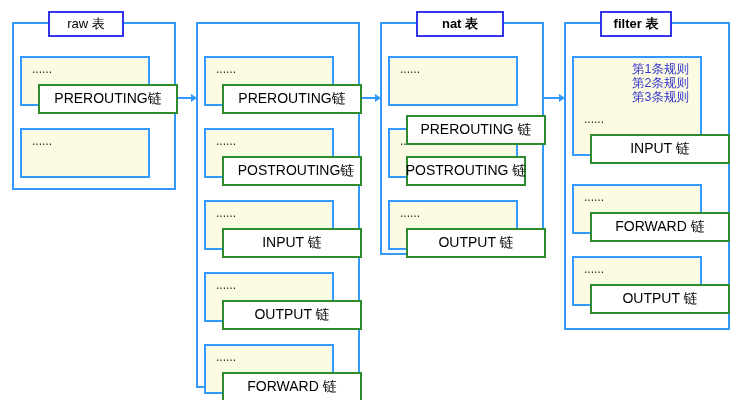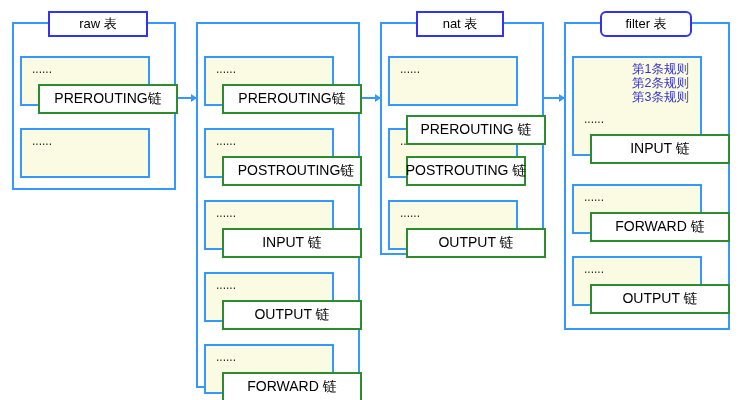--- a/index.html
+++ b/index.html
@@ -25,21 +25,21 @@
     background:#ffffff;
     box-sizing:border-box;
     height:26px;
     line-height:22px;
     text-align:center;
     font-size:13px;
     color:#000000;
     white-space:nowrap;
     z-index:6;
   }
-  .table-title.bold{font-weight:normal;}
+  .table-title.bold{font-weight:bold;}
 
   
   .chain{
     position:absolute;
     box-sizing:border-box;
   }
   .chain-body{
     position:absolute;
     left:0;top:0;
     border:2px solid #3399ff;
@@ -96,21 +96,21 @@
     border-top:4px solid transparent;
     border-bottom:4px solid transparent;
     border-left:6px solid #3399ff;
   }
 </style>
 </head>
 <body>
 
 <div id="diagram">
     <div class="table-box" style="left: 12px; top: 22px; width: 164px; height: 168px;">
-      <div class="table-title" style="left: 34px; width: 100px;">raw 表</div>
+      <div class="table-title" style="left: 34px; width: 76px;">raw 表</div>
       <div class="chain" style="left: 6px; top: 32px; width: 158px; height: 58px;">
         <div class="chain-body" style="width: 130px; height: 50px;">
           <div class="dots" style="top: 6px;">......</div>
         </div>
         <div class="chain-label" style="left: 18px; top: 28px; width: 140px; height: 30px;">PREROUTING链</div>
       </div>
       <div class="chain" style="left: 6px; top: 104px; width: 158px; height: 58px;">
         <div class="chain-body" style="width: 130px; height: 50px;">
           <div class="dots" style="top: 6px;">......</div>
         </div>
@@ -163,21 +163,21 @@
         <div class="chain-label" style="left: 18px; top: 28px; width: 120px; height: 30px;">POSTROUTING 链</div>
       </div>
       <div class="chain" style="left: 6px; top: 176px; width: 158px; height: 58px;">
         <div class="chain-body" style="width: 130px; height: 50px;">
           <div class="dots" style="top: 6px;">......</div>
         </div>
         <div class="chain-label" style="left: 18px; top: 28px; width: 140px; height: 30px;">OUTPUT 链</div>
       </div>
     </div>
     <div class="table-box" style="left: 564px; top: 22px; width: 166px; height: 308px;">
-      <div class="table-title bold" style="left: 34px; width: 92px; border-radius: 6px;">filter 表</div>
+      <div class="table-title bold" style="left: 34px; width: 72px;">filter 表</div>
       <div class="chain" style="left: 6px; top: 32px; width: 158px; height: 108px;">
         <div class="chain-body" style="width: 130px; height: 100px;">
           <div class="rules">
             <div>第1条规则</div>
             <div>第2条规则</div>
             <div>第3条规则</div>
           </div>
           <div class="dots" style="top: 56px;">......</div>
         </div>
         <div class="chain-label" style="left: 18px; top: 78px; width: 140px; height: 30px;">INPUT 链</div>

